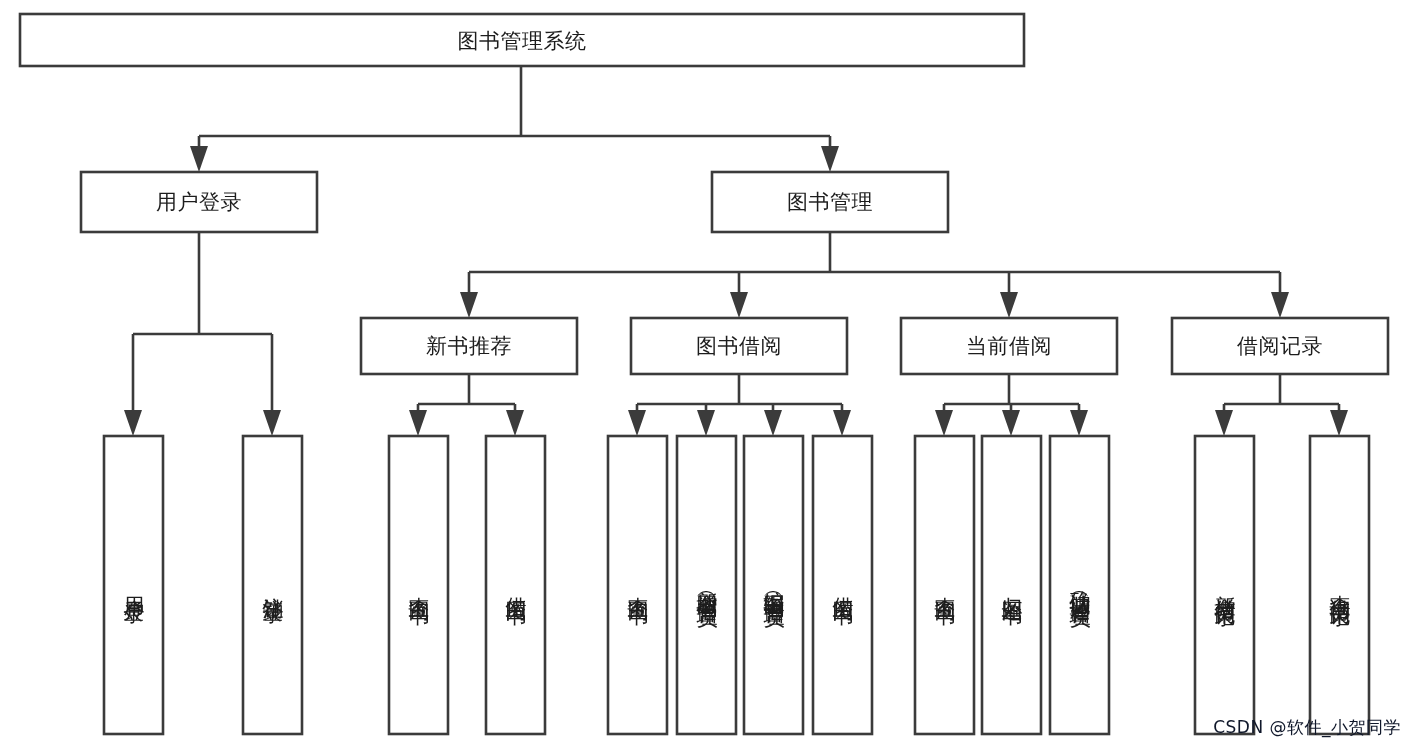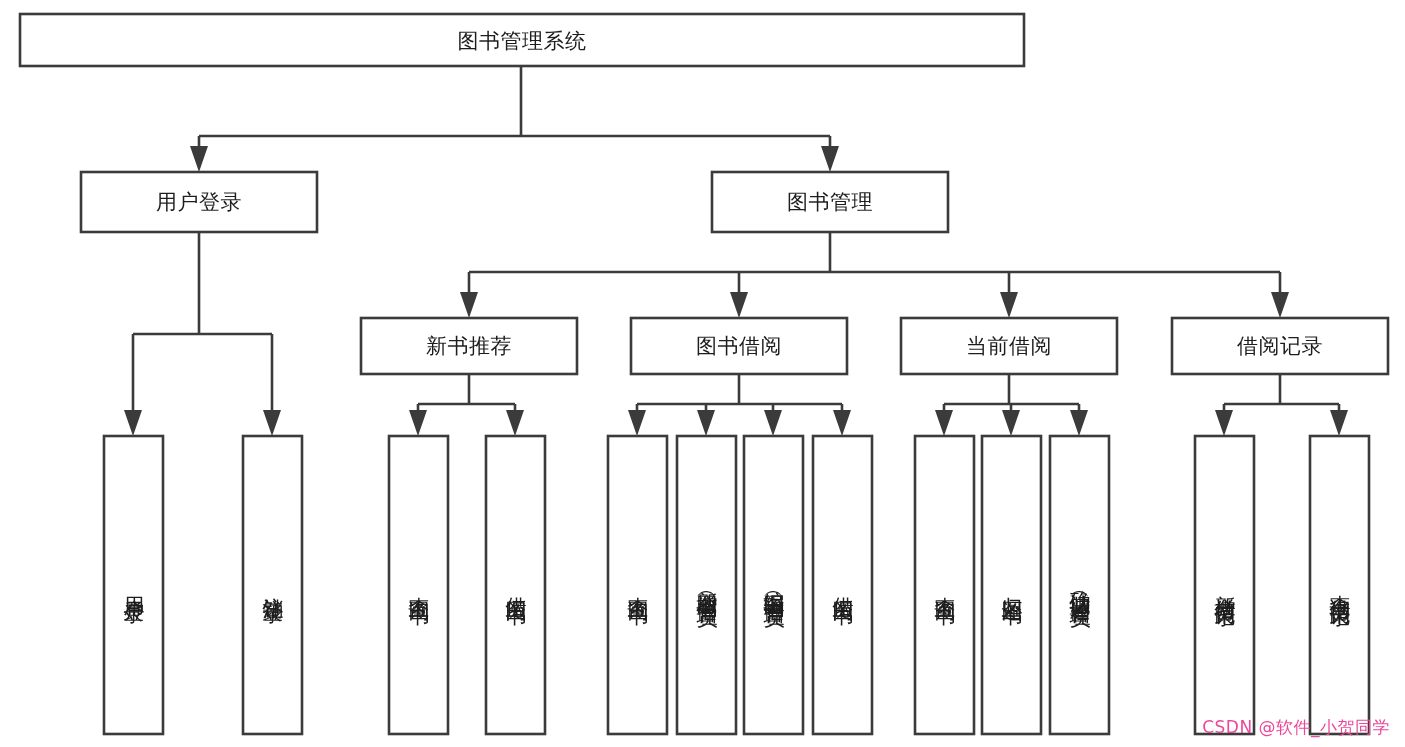--- a/index.html
+++ b/index.html
@@ -65,25 +65,25 @@
     font-family: "DejaVu Sans", "Liberation Sans", sans-serif;
     font-size: 21px;
     line-height: 1.0;
     color: #1d1d1d;
     letter-spacing: 2.5px;
     white-space: nowrap;
     text-align: center;
   }
   .watermark {
     position: absolute;
-    right: 29px;
+    right: 18px;
     bottom: 8px;
     font-family: "DejaVu Sans", "Liberation Sans", sans-serif;
     font-size: 17px;
-    color: #ec4899;
+    color: #0f172a;
     letter-spacing: 0.5px;
     white-space: nowrap;
     pointer-events: none;
   }
 </style>
 </head>
 <body>
 
 <div id="diagram-root">
 

